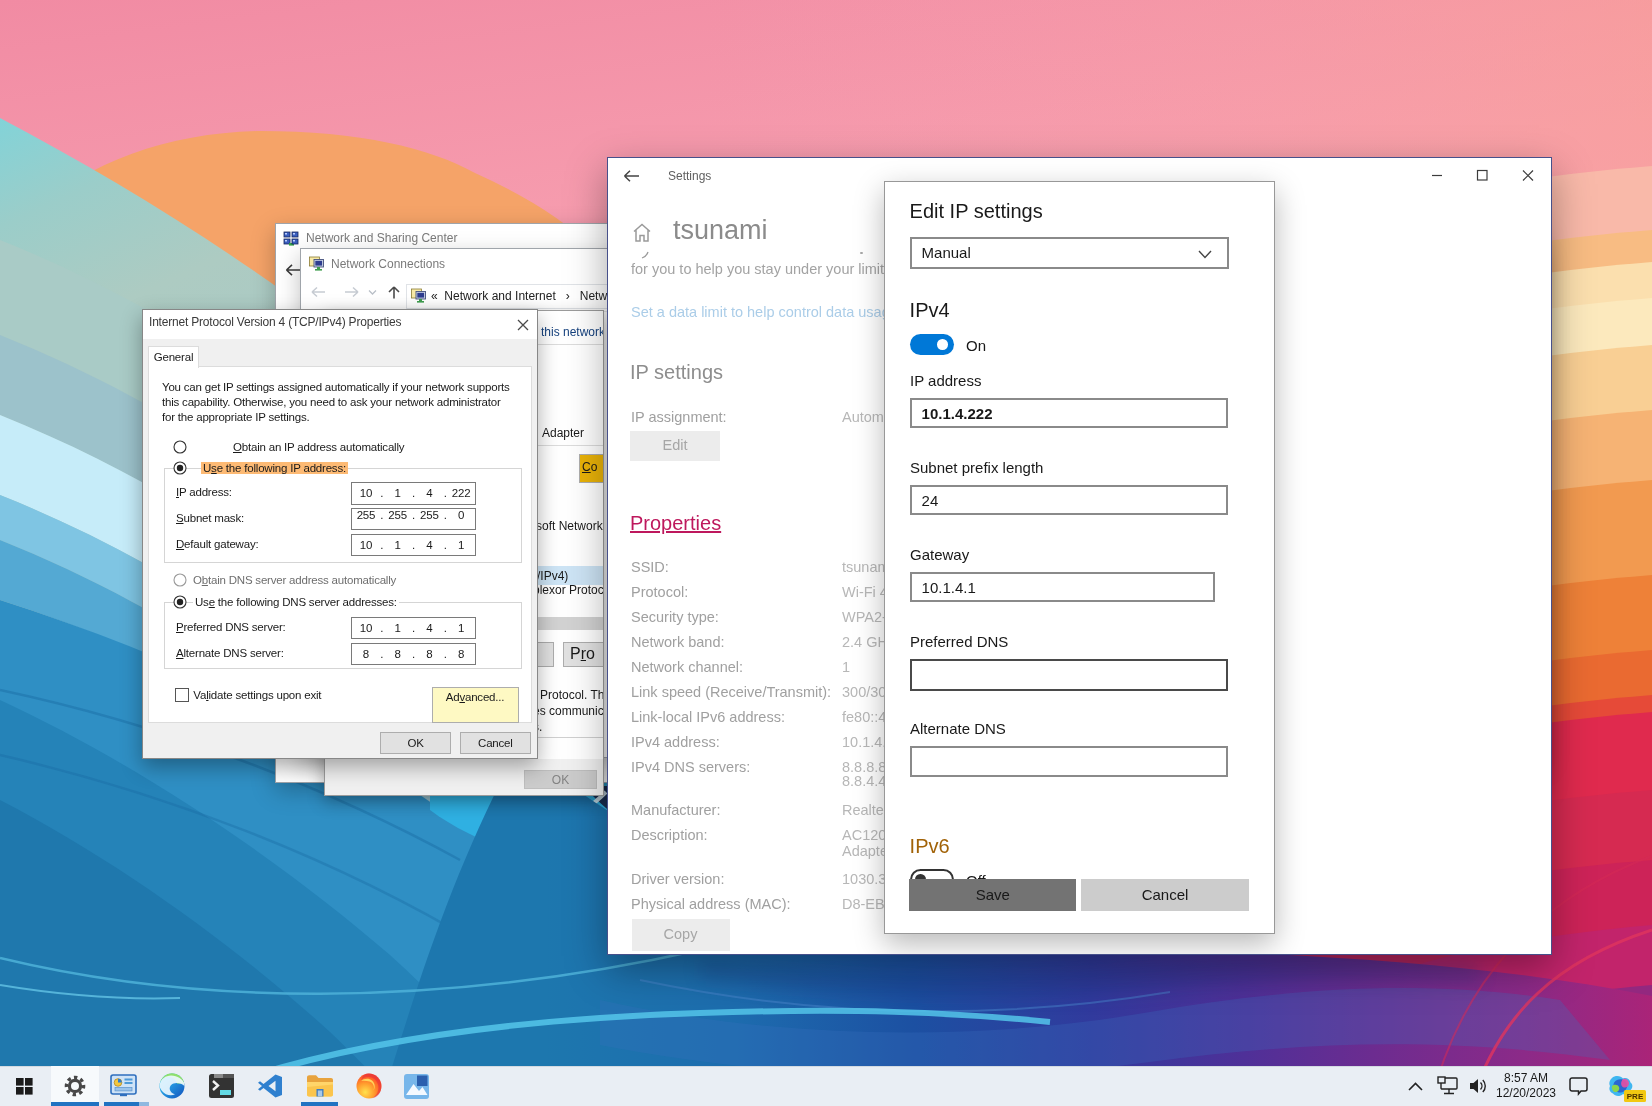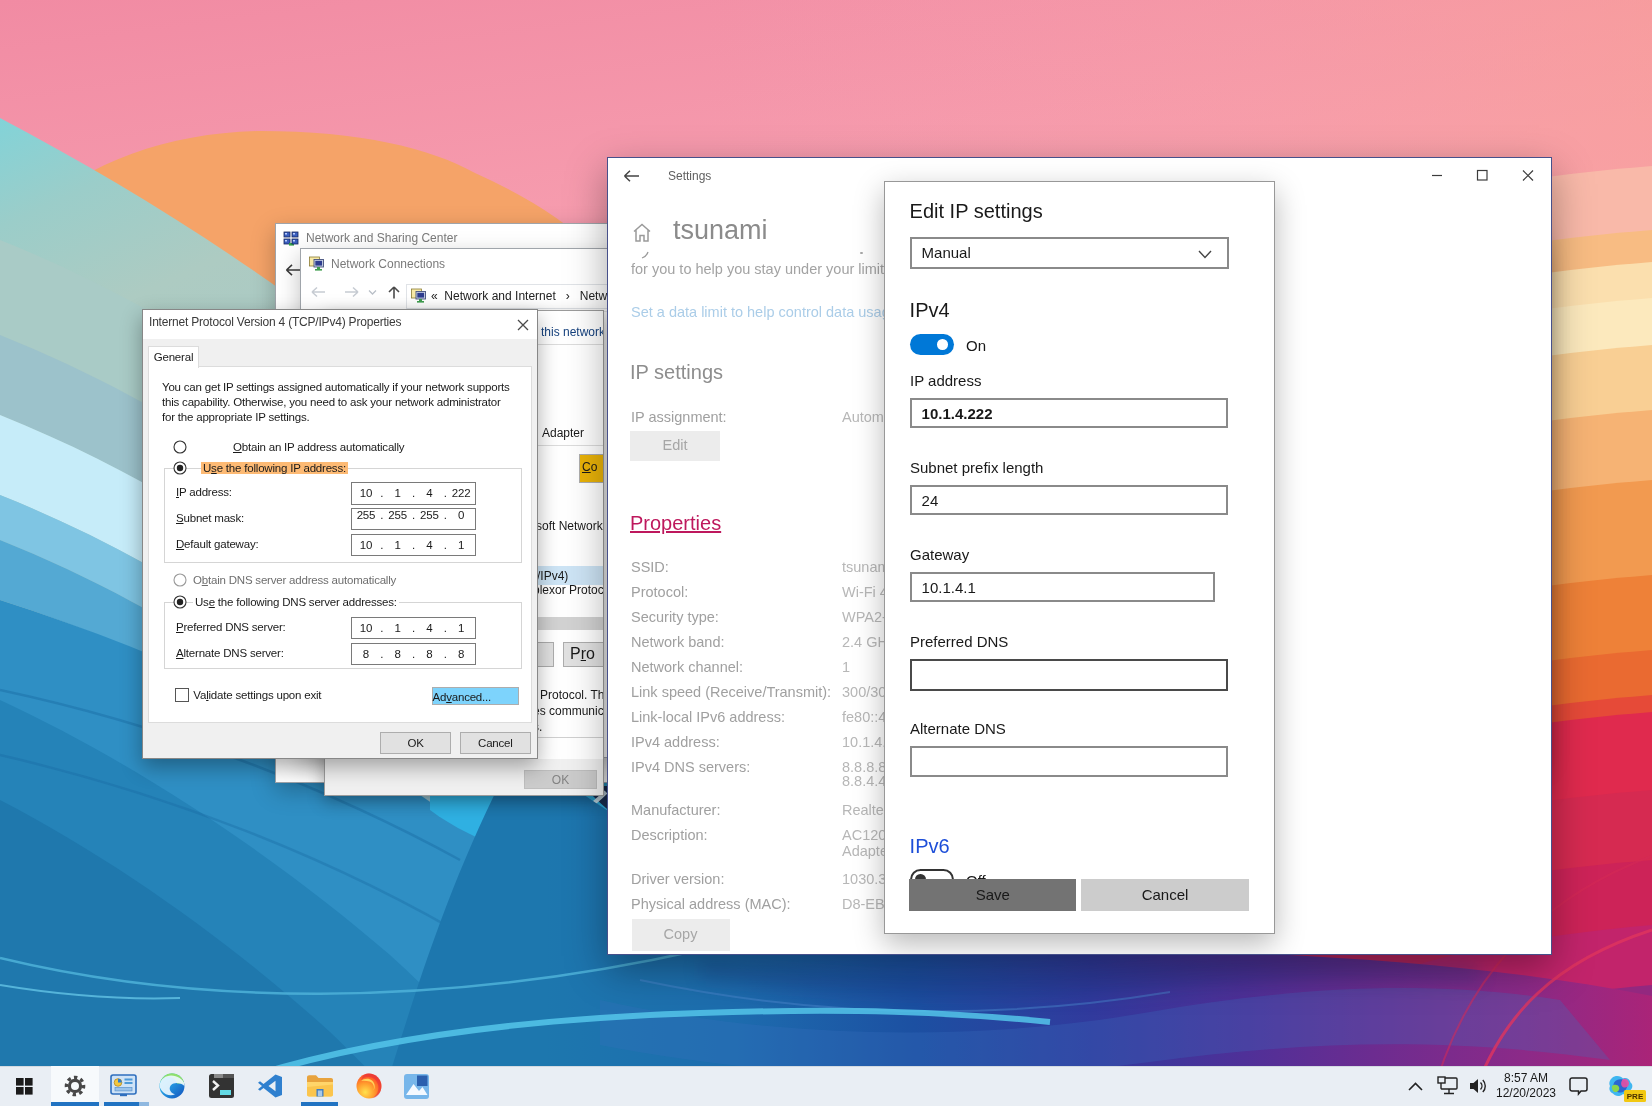--- a/index.html
+++ b/index.html
@@ -257,21 +257,21 @@
         <span>.</span>
         <span style="flex:1">8</span>
         <span>.</span>
         <span style="flex:1">8</span>
         <span>.</span>
         <span style="flex:1">8</span>
       </div>
 
   <div class="abs" style="left:32.3px;top:378.4px;width:14.2px;height:14.2px;border:1px solid #555;background:#fff;box-sizing:border-box;z-index:3;"></div>
   <div class="abs" style="left:50.3px;top:379.4px;z-index:3;">Va<span style="text-decoration:underline;">l</span>idate settings upon exit</div>
-  <div class="abs" style="left:288.5px;top:377.7px;width:87px;height:18px;background:#7dd3fc;border:1px solid #adadad;z-index:3;line-height:19px;box-sizing:border-box;">Ad<span style="text-decoration:underline;">v</span>anced...</div>
+  <div class="abs" style="left:288.5px;top:377.7px;width:87px;height:36px;background:#fef9c3;border:1px solid #adadad;z-index:3;text-align:center;line-height:19px;box-sizing:border-box;">Ad<span style="text-decoration:underline;">v</span>anced...</div>
 
   <div class="abs" style="left:237px;top:422.5px;width:71px;height:22px;background:#e1e1e1;border:1px solid #adadad;text-align:center;line-height:20px;box-sizing:border-box;">OK</div>
   <div class="abs" style="left:316.7px;top:422.5px;width:71.3px;height:22px;background:#e1e1e1;border:1px solid #adadad;text-align:center;line-height:20px;box-sizing:border-box;">Cancel</div>
 </div>
 
 <div class="win" id="settings" style="left:607px;top:156.6px;width:944.6px;height:798.4px;border:1px solid #47508b;box-shadow:0 14px 38px rgba(0,0,0,0.35);box-sizing:border-box;overflow:hidden;">
 
   <svg width="18" height="14" style="position:absolute;left:15px;top:11px" viewBox="0 0 18 14">
     <path d="M 1.5 7 L 16 7 M 1.5 7 L 7 1.8 M 1.5 7 L 7 12.2" stroke="#444" stroke-width="1.5" fill="none"></path>
   </svg>
@@ -334,21 +334,21 @@
     <div class="abs" style="left:25px;top:190.5px;">IP address</div>
     <div class="abs" style="left:24.6px;top:216px;width:318.5px;height:30.5px;border:2px solid #8a8a8a;box-sizing:border-box;line-height:27px;"><span style="margin-left:10px;font-weight:bold;">10.1.4.222</span></div>
     <div class="abs" style="left:25px;top:277.5px;">Subnet prefix length</div>
     <div class="abs" style="left:24.6px;top:303px;width:318.5px;height:30.5px;border:2px solid #8a8a8a;box-sizing:border-box;line-height:27px;"><span style="margin-left:10px;">24</span></div>
     <div class="abs" style="left:25px;top:364.5px;">Gateway</div>
     <div class="abs" style="left:24.6px;top:390px;width:305px;height:30.5px;border:2px solid #8a8a8a;box-sizing:border-box;line-height:27px;"><span style="margin-left:10px;">10.1.4.1</span></div>
     <div class="abs" style="left:25px;top:451.5px;">Preferred DNS</div>
     <div class="abs" style="left:24.6px;top:476.8px;width:318.5px;height:31.9px;border:2px solid #4a4a4a;box-sizing:border-box;"></div>
     <div class="abs" style="left:25px;top:538.5px;">Alternate DNS</div>
     <div class="abs" style="left:24.6px;top:564.1px;width:318.5px;height:30.7px;border:2px solid #8a8a8a;box-sizing:border-box;"></div>
-    <div class="abs" style="left:24.6px;top:653px;font-size:20px;color:#1d4ed8;">IPv6</div>
+    <div class="abs" style="left:24.6px;top:653px;font-size:20px;color:#a16207;">IPv6</div>
     <div class="abs" style="left:24.6px;top:687px;width:44px;height:21px;border:2px solid #333;border-radius:11px;box-sizing:border-box;background:#fff;"></div>
     <div class="abs" style="left:30.2px;top:692.2px;width:10.6px;height:10.6px;background:#333;border-radius:50%;"></div>
     <div class="abs" style="left:81px;top:690px;">Off</div>
     <div class="abs" style="left:24.4px;top:697.5px;width:166.9px;height:31.9px;background:#737373;text-align:center;line-height:31px;">Save</div>
     <div class="abs" style="left:196.2px;top:697.5px;width:167.6px;height:31.9px;background:#cccccc;text-align:center;line-height:31px;">Cancel</div>
   </div>
 </div>
 
 <div class="abs" id="taskbar" style="left:0px;top:1066px;width:1652px;height:40px;background:#e9eef4;border-top:1px solid #d3dae1;box-sizing:border-box;"></div>
 <svg class="abs" width="1652" height="40" viewBox="0 0 1652 40" style="left:0px;top:1066px">

